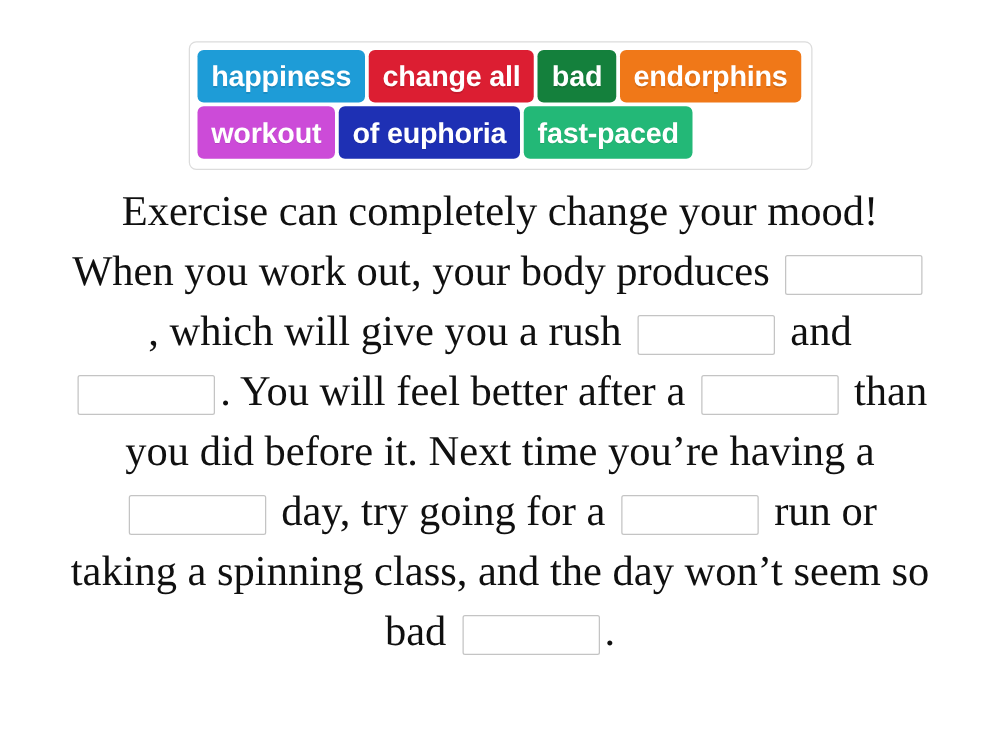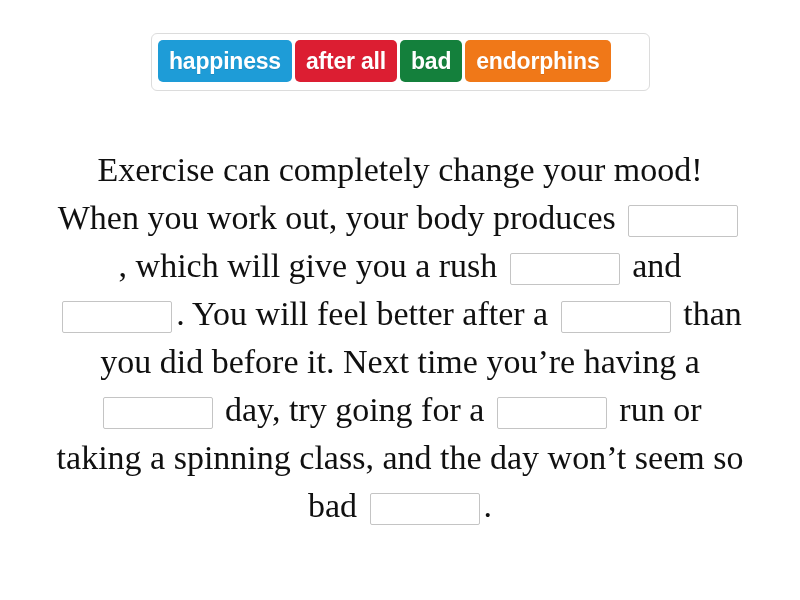--- a/index.html
+++ b/index.html
@@ -96,21 +96,26 @@
   }
 </style>
 </head>
 <body>
 
 <div id="app">
 
   <div class="wordbank" id="wordbank" style="border-color: rgb(220, 220, 220); background: rgb(255, 255, 255);">
       <div class="wordbank-row">
         <div class="tile" style="background: rgb(30, 156, 215);">happiness</div>
-        <div class="tile" style="background: rgb(220, 30, 50);">after all</div>
+        <div class="tile" style="background: rgb(220, 30, 50);">change all</div>
         <div class="tile" style="background: rgb(20, 128, 60);">bad</div>
         <div class="tile" style="background: rgb(240, 120, 24);">endorphins</div>
+      </div>
+      <div class="wordbank-row">
+        <div class="tile" style="background: rgb(204, 75, 216);">workout</div>
+        <div class="tile" style="background: rgb(30, 48, 180);">of euphoria</div>
+        <div class="tile" style="background: rgb(35, 184, 119);">fast-paced</div>
       </div>
     </div>
 
   <div class="passage" id="passage"><span class="txt">Exercise can completely change your mood! When you work out, your body produces </span><span class="blank" style="border-color: rgb(196, 196, 196);"></span><span class="txt">, which will give you a rush </span><span class="blank" style="border-color: rgb(196, 196, 196);"></span><span class="txt"> and </span><span class="blank" style="border-color: rgb(196, 196, 196);"></span><span class="txt">. You will feel better after a </span><span class="blank" style="border-color: rgb(196, 196, 196);"></span><span class="txt"> than you did before it. Next time you’re having a </span><span class="blank" style="border-color: rgb(196, 196, 196);"></span><span class="txt"> day, try going for a </span><span class="blank" style="border-color: rgb(196, 196, 196);"></span><span class="txt"> run or taking a spinning class, and the day won’t seem so bad </span><span class="blank" style="border-color: rgb(196, 196, 196);"></span><span class="txt">.</span></div>
 
 </div>
 
 </body></html>

